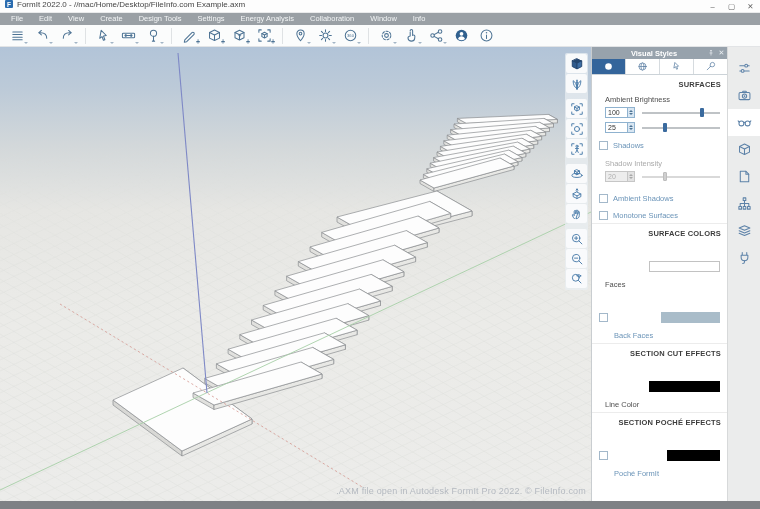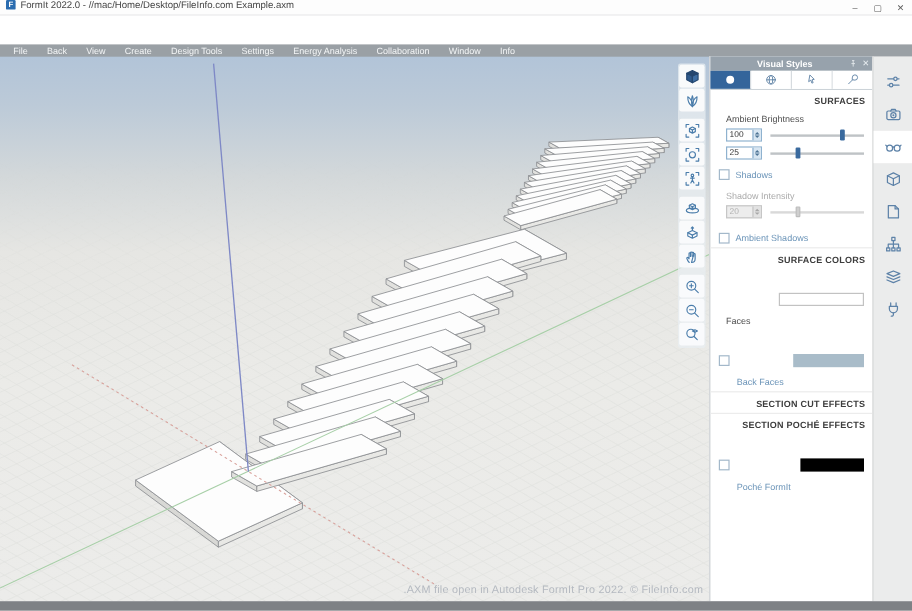--- a/index.html
+++ b/index.html
@@ -9,21 +9,21 @@
 
   
   .titlebar{height:13px;background:#fdfdfd;display:flex;border-bottom:1px solid #e9eaeb;}
   .logo{width:8px;height:8px;background:#2a6cb0;color:#fff;font-size:6.5px;font-weight:bold;
         display:flex;align-items:center;justify-content:center;margin:0 4px 0 5px;border-radius:1px;}
   .wtitle{font-size:8px;color:#454545;white-space:nowrap;}
   .wctrls{margin-left:auto;display:flex;align-items:center;height:100%;}
   .wc{width:19px;height:100%;display:flex;align-items:center;justify-content:center;font-size:7.5px;color:#5d5d5d;}
 
   
-  .menubar{height:12px;background:#9aa0a5;display:flex;align-items:center;padding-left:3px;margin-top:24px;}
+  .menubar{height:12px;background:#9aa0a5;display:flex;align-items:center;padding-left:3px;}
   .menu-item{color:#f3f5f6;font-size:7.5px;padding:0 8px;line-height:12px;}
 
   
   .toolbar{height:22px;background:#fbfcfc;border-bottom:1px solid #e2e4e6;display:flex;align-items:center;padding-left:5px;}
   .tbtn{width:25px;height:20px;display:flex;align-items:center;justify-content:center;color:#4d7394;position:relative;}
   .tbtn svg{width:15px;height:15px;}
   .tbtn.has-caret::after{content:"";position:absolute;right:2px;bottom:2px;
       border-left:2px solid transparent;border-right:2px solid transparent;border-top:2.5px solid #a3b5c6;}
   .addmark{position:absolute;right:2px;bottom:1px;font-size:7px;font-weight:bold;color:#4d7394;line-height:7px;}
   .tsep{width:1px;height:16px;background:#dfe2e4;margin:0 5px;}
@@ -107,21 +107,21 @@
     <div class="wtitle">FormIt 2022.0 - //mac/Home/Desktop/FileInfo.com Example.axm</div>
     <div class="wctrls">
       <span class="wc">–</span>
       <span class="wc">▢</span>
       <span class="wc">✕</span>
     </div>
   </div>
 
   <div class="menubar" id="menu-items">
       <span class="menu-item">File</span>
-      <span class="menu-item">Back</span>
+      <span class="menu-item">Edit</span>
       <span class="menu-item">View</span>
       <span class="menu-item">Create</span>
       <span class="menu-item">Design Tools</span>
       <span class="menu-item">Settings</span>
       <span class="menu-item">Energy Analysis</span>
       <span class="menu-item">Collaboration</span>
       <span class="menu-item">Window</span>
       <span class="menu-item">Info</span>
     </div>
 
@@ -678,33 +678,41 @@
           <div class="slider dis">
             <div class="track"></div>
               <div class="handle" style="left: calc(30% - 2px);"></div>
           </div>
         </div>
 
         <div class="check-row" style="padding-top:9px">
           <span class="cbox"></span>
           <span class="clabel">Ambient Shadows</span>
         </div>
+        <div class="check-row">
+          <span class="cbox"></span>
+          <span class="clabel">Monotone Surfaces</span>
+        </div>
 
         <div class="phead">SURFACE COLORS</div>
         <div class="swatch-row">
           <span class="lbl">Faces</span>
           <span class="swatch" style="background: rgb(255, 255, 255);"></span>
         </div>
         <div class="swatch-row withcb">
           <span class="cbox"></span>
           <span class="lbl">Back Faces</span>
           <span class="swatch noborder" style="background: rgb(169, 188, 201);"></span>
         </div>
 
         <div class="phead">SECTION CUT EFFECTS</div>
+        <div class="swatch-row">
+          <span class="lbl">Line Color</span>
+          <span class="swatch noborder" style="background: rgb(0, 0, 0);"></span>
+        </div>
 
         <div class="phead">SECTION POCHÉ EFFECTS</div>
         <div class="swatch-row withcb">
           <span class="cbox"></span>
           <span class="lbl">Poché FormIt</span>
           <span class="swatch noborder" style="background: rgb(0, 0, 0);"></span>
         </div>
 
       </div>
     </div>

